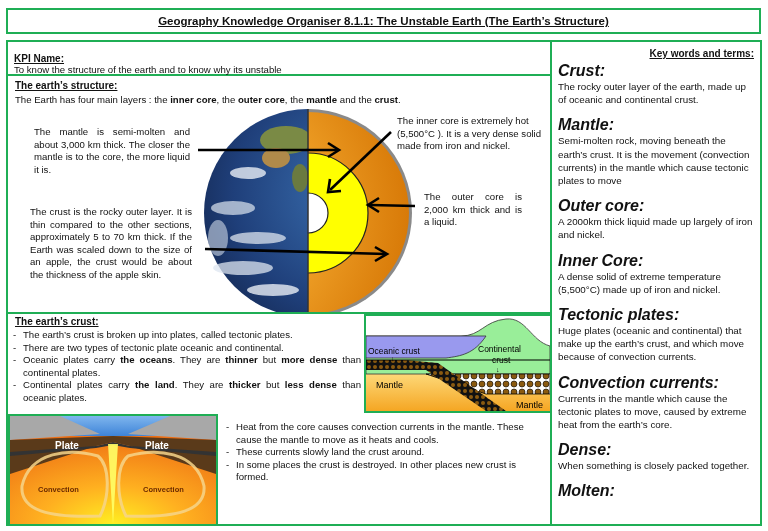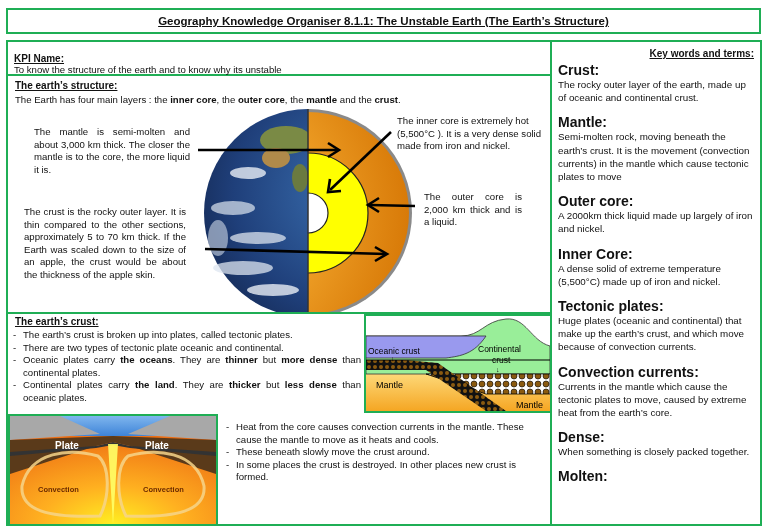--- a/index.html
+++ b/index.html
@@ -8,21 +8,21 @@
   .box { position:absolute; border:2px solid #1fae55; box-sizing:border-box; }
   .title { left:6px; top:8px; width:755px; height:26px; text-align:center;
            font-size:11.5px; font-weight:bold; text-decoration:underline; line-height:22px; }
   .abs { position:absolute; }
   .h { font-weight:bold; text-decoration:underline; font-size:10px; }
   .t { font-size:9.6px; line-height:12.6px; }
   .j { text-align:justify; }
   ul.dash { list-style:none; margin:0; padding:0; }
   ul.dash li { position:relative; padding-left:12px; font-size:9.6px; line-height:12.6px; }
   ul.dash li::before { content:"-"; position:absolute; left:2px; }
-  .kw-term { font-weight:bold; font-size:14px; margin-top:10px; }
+  .kw-term { font-weight:bold; font-size:16px; margin-top:10px;font-style:italic; }
   .kw-def { font-size:9.8px; line-height:13.2px; }
 </style>
 </head>
 <body>
 
 <div class="box title">Geography Knowledge Organiser 8.1.1: The Unstable Earth (The Earth’s Structure)</div>
 
 <div class="box" style="left:6px;top:40px;width:756px;height:486px;"></div>
 
 <div class="box" style="left:550px;top:40px;width:212px;height:486px;padding:6px 6px 0 6px;">
@@ -49,21 +49,21 @@
 <div class="box" style="left:6px;top:40px;width:546px;height:36px;padding:11px 6px;">
   <div class="h">KPI Name:</div>
   <div class="t">To know the structure of the earth and to know why its unstable</div>
 </div>
 
 <div class="abs" style="left:8px;top:78px;width:540px;height:234px;">
   <div class="h abs" style="left:7px;top:2px;">The earth’s structure:</div>
   <div class="t abs" style="left:7px;top:16px;width:530px;" id="intro"><span>The Earth has four main layers : the </span><b>inner core</b><span>, the </span><b>outer core</b><span>, the </span><b>mantle</b><span> and the </span><b>crust</b><span>.</span></div>
 
   <div class="t j abs" style="left:26px;top:48px;width:156px;">The mantle is semi-molten and about 3,000 km thick. The closer the mantle is to the core, the more liquid it is.</div>
-  <div class="t j abs" style="left:16px;top:128px;width:162px;">The crust is the rocky outer layer. It is thin compared to the other sections, approximately 5 to 70 km thick. If the Earth was scaled down to the size of an apple, the crust would be about the thickness of the apple skin.</div>
+  <div class="t j abs" style="left:22px;top:128px;width:162px;">The crust is the rocky outer layer. It is thin compared to the other sections, approximately 5 to 70 km thick. If the Earth was scaled down to the size of an apple, the crust would be about the thickness of the apple skin.</div>
   <div class="t abs" style="left:389px;top:37px;width:150px;">The inner core is extremely hot (5,500°C ). It is a very dense solid made from iron and nickel.</div>
   <div class="t j abs" style="left:416px;top:113px;width:98px;">The outer core is 2,000 km thick and is a liquid.</div>
 
   <svg class="abs" style="left:0;top:0;" width="540" height="234" viewBox="0 0 540 234">
     <defs>
       <radialGradient id="mantleG" cx="0" cy="0.5" r="1">
         <stop offset="0" stop-color="#f7c04a"></stop>
         <stop offset="0.6" stop-color="#eb9a22"></stop>
         <stop offset="1" stop-color="#d87a08"></stop>
       </radialGradient>
@@ -185,16 +185,16 @@
     <text x="45" y="33" font-size="10" font-weight="bold" fill="#fff" font-family="Liberation Sans, sans-serif">Plate</text>
     <text x="135" y="33" font-size="10" font-weight="bold" fill="#fff" font-family="Liberation Sans, sans-serif">Plate</text>
     <text x="28" y="76" font-size="7.5" font-weight="bold" fill="#6a2a00" font-family="Liberation Sans, sans-serif">Convection</text>
     <text x="133" y="76" font-size="7.5" font-weight="bold" fill="#6a2a00" font-family="Liberation Sans, sans-serif">Convection</text>
   </svg>
 </div>
 
 <div class="abs" style="left:224px;top:421px;width:320px;">
   <ul class="dash" id="conv-points">
       <li>Heat from the core causes convection currents in the mantle. These cause the mantle to move as it heats and cools.</li>
-      <li>These beneath slowly move the crust around.</li>
+      <li>These currents slowly land the crust around.</li>
       <li>In some places the crust is destroyed. In other places new crust is formed.</li>
     </ul>
 </div>
 
 </body></html>

